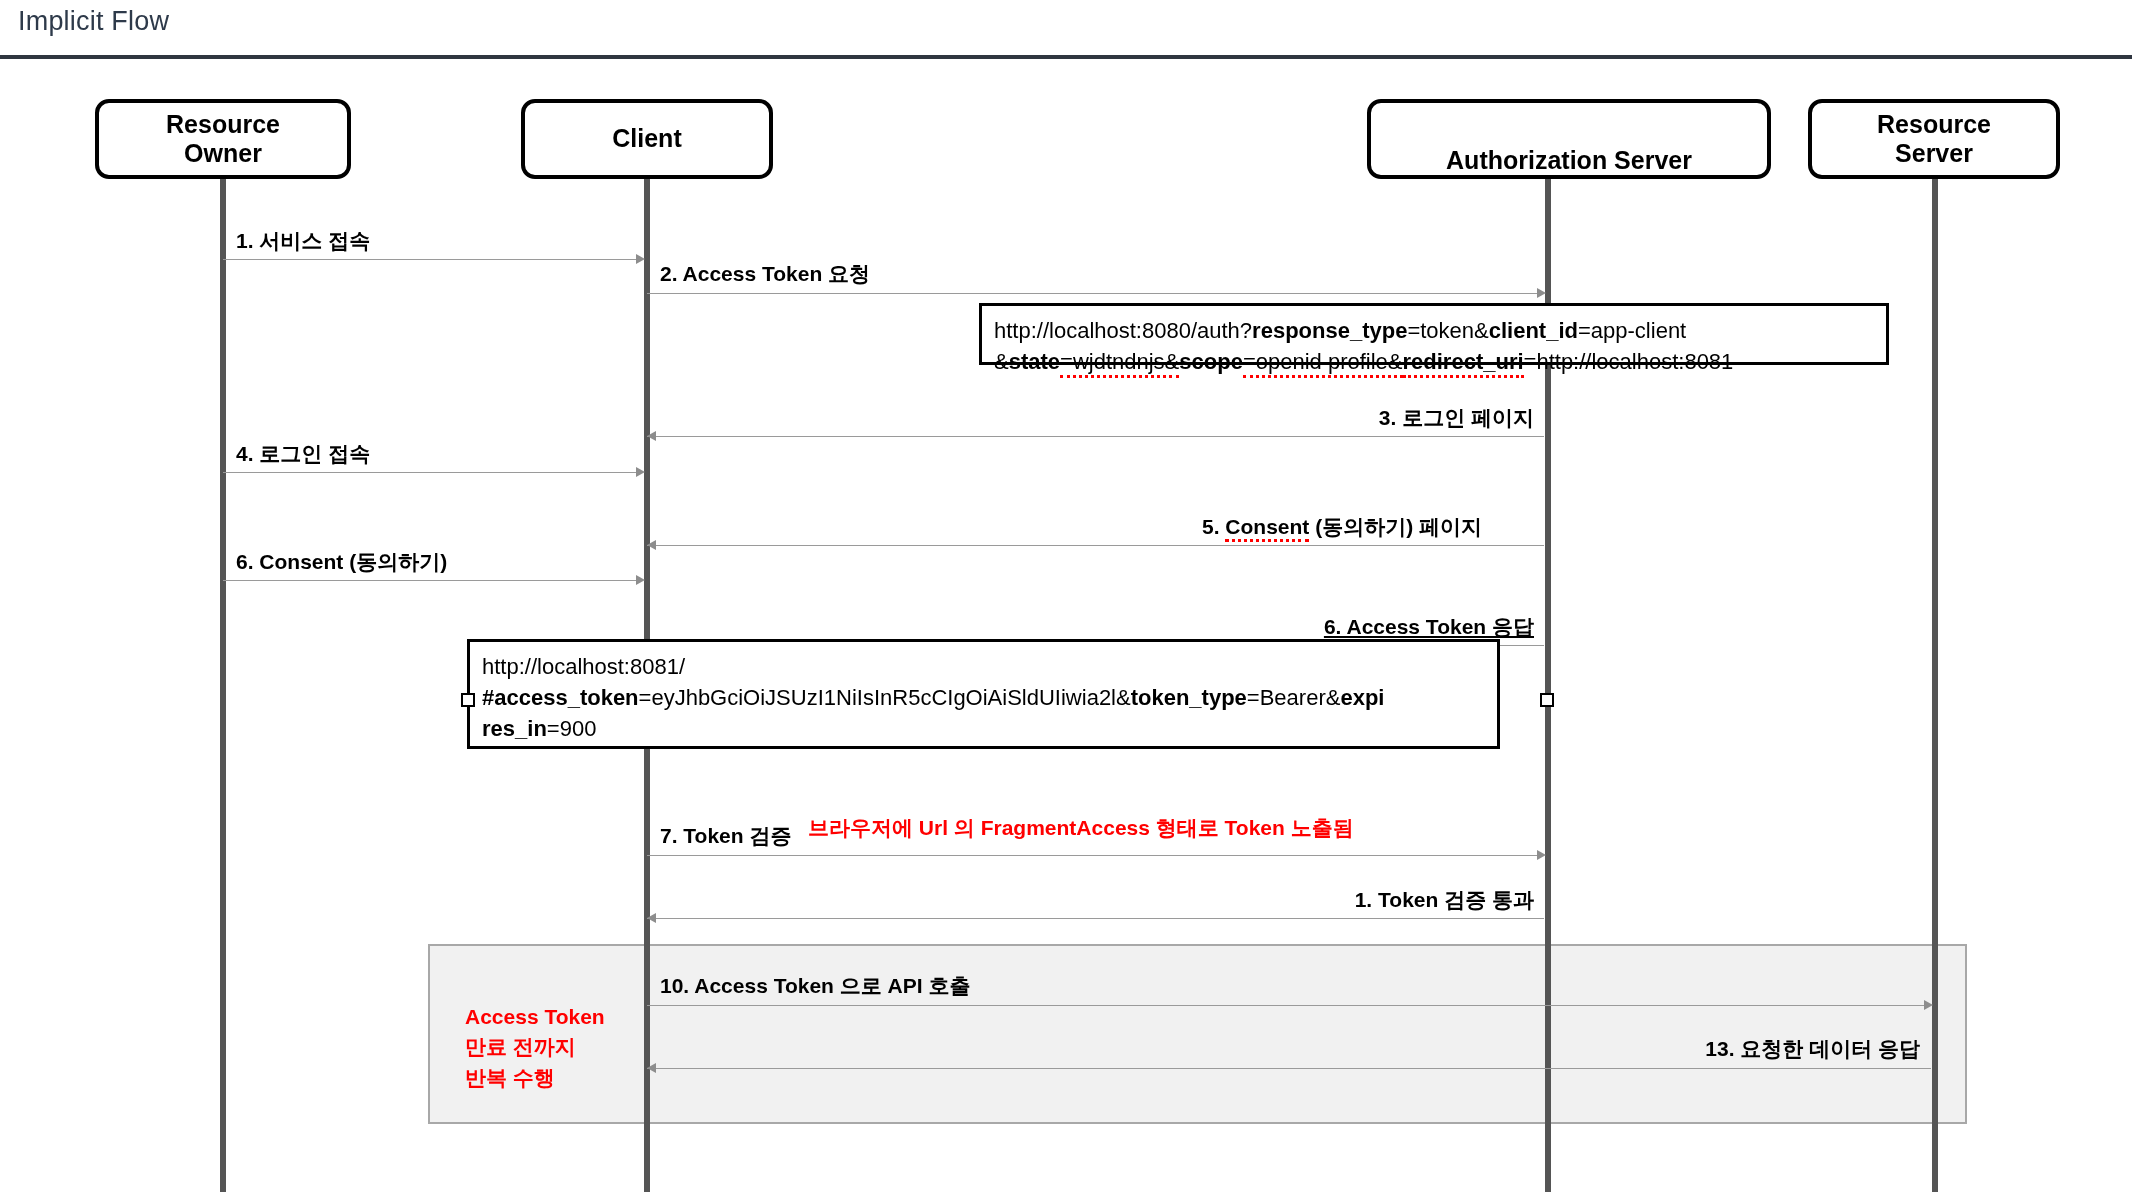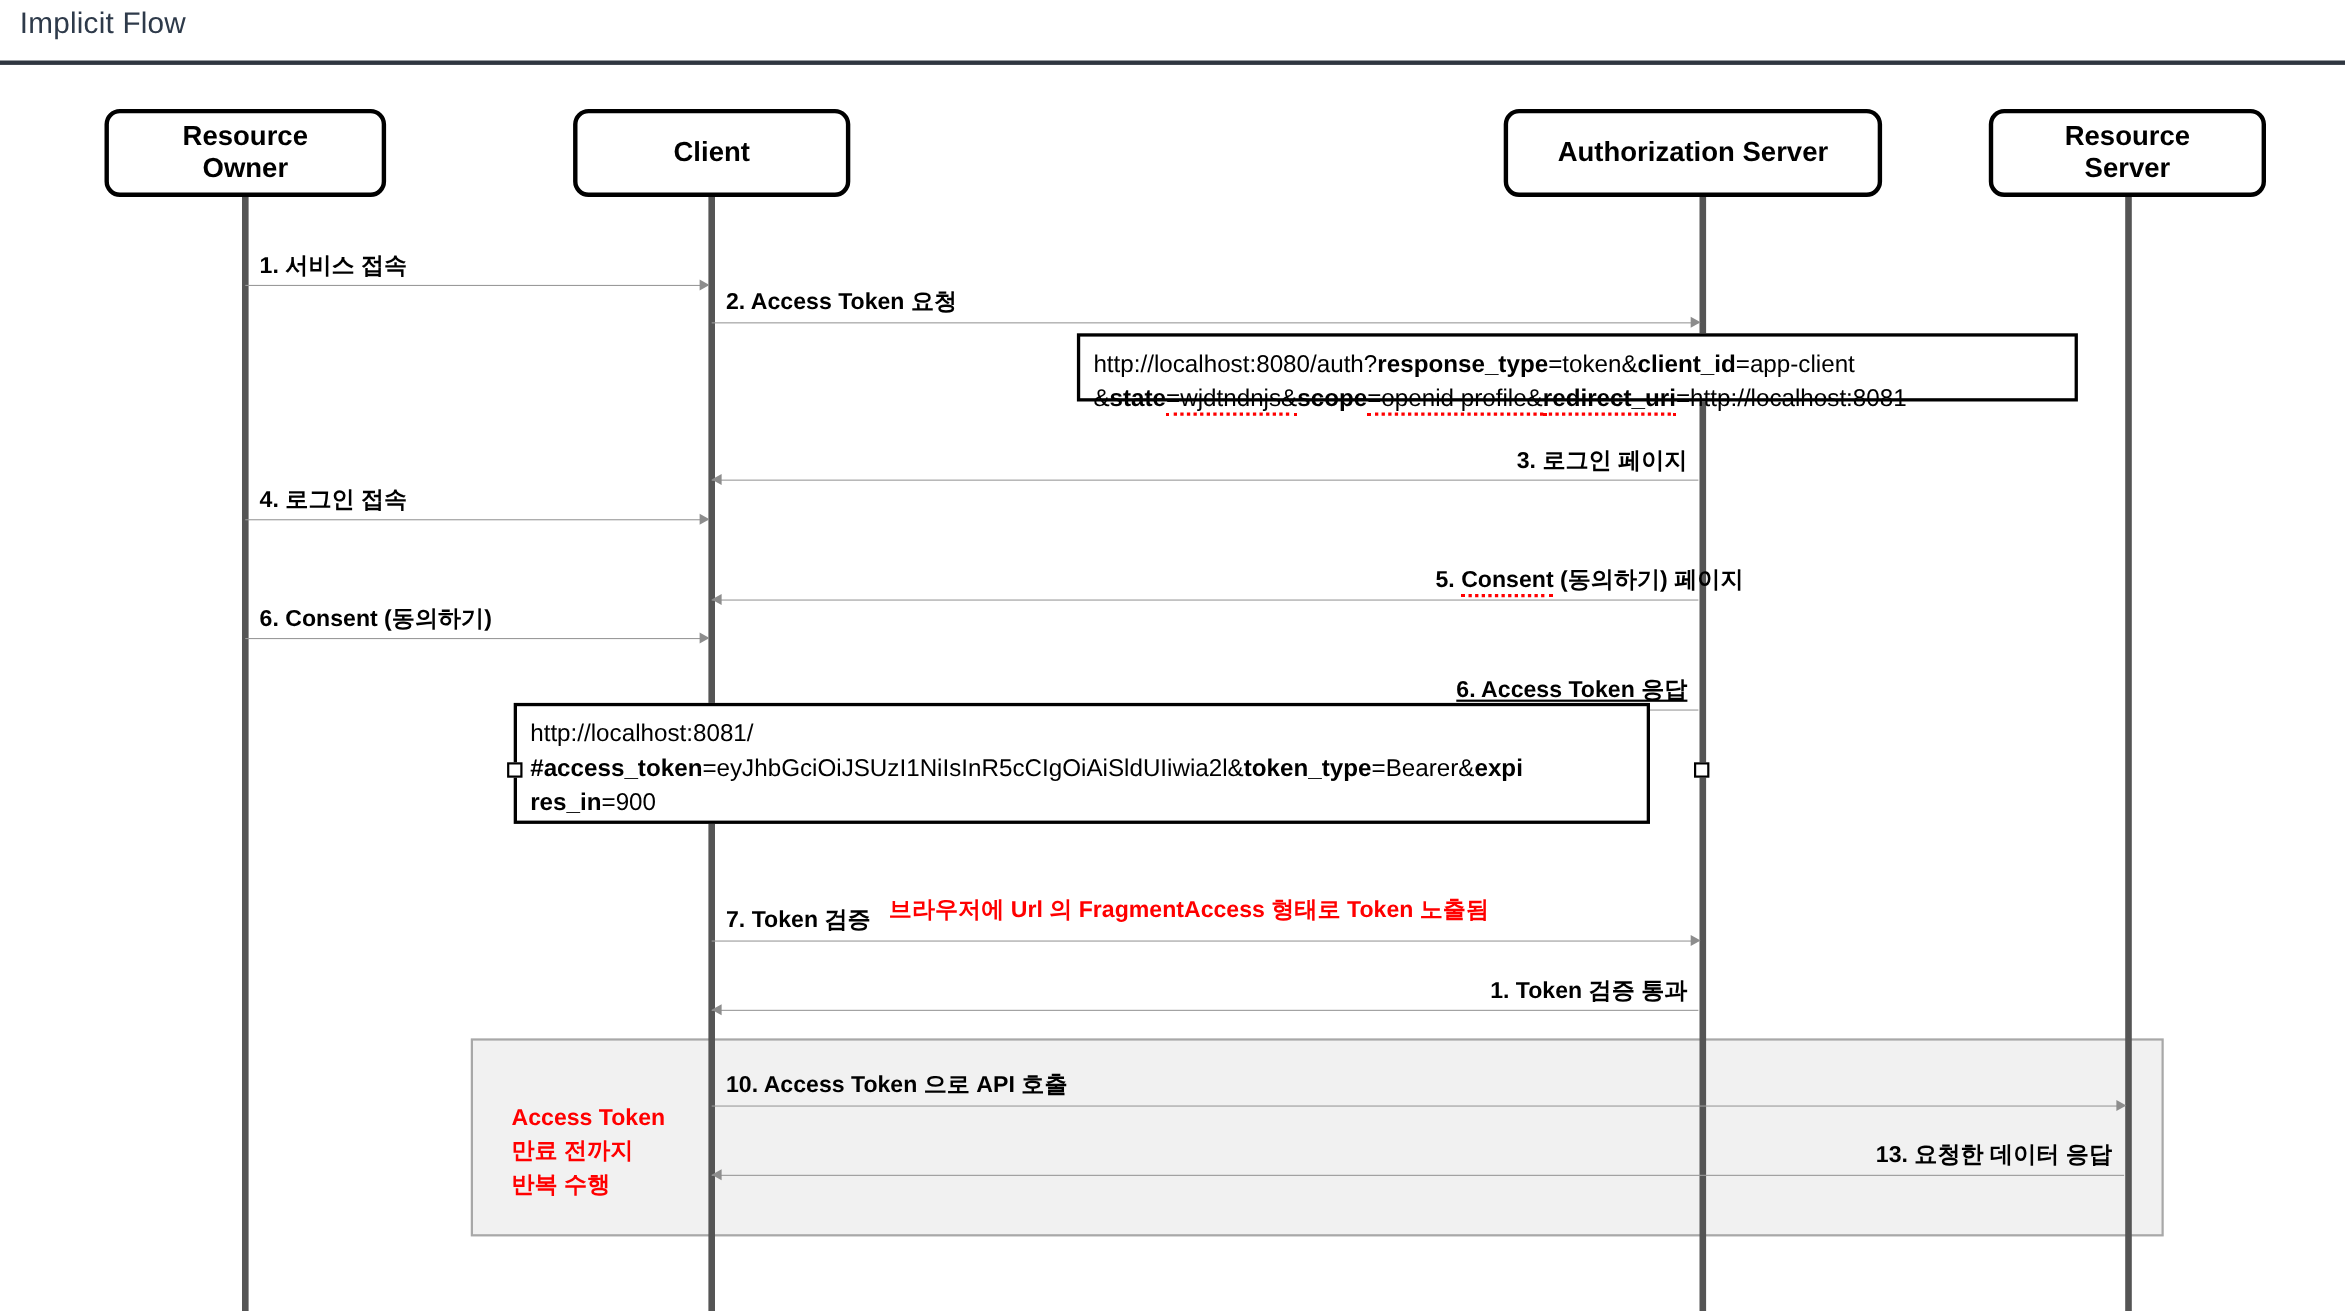--- a/index.html
+++ b/index.html
@@ -183,21 +183,21 @@
   <div class="lifeline" style="left:644px; top:118px; height:1015px;"></div>
   <div class="lifeline" style="left:1545px; top:118px; height:1015px;"></div>
   <div class="lifeline" style="left:1932px; top:118px; height:1015px;"></div>
 
   <div class="participant" style="left:95px; top:40px; width:256px; height:80px;">
     <span>Resource<br>Owner</span>
   </div>
   <div class="participant" style="left:521px; top:40px; width:252px; height:80px;">
     <span>Client</span>
   </div>
-  <div class="participant" style="left:1367px; top:40px; width:344px; height:80px;">
+  <div class="participant" style="left:1367px; top:40px; width:404px; height:80px;align-items:flex-end;">
     <span>Authorization Server</span>
   </div>
   <div class="participant" style="left:1808px; top:40px; width:252px; height:80px;">
     <span>Resource<br>Server</span>
   </div>
 
   <div class="msgline" style="left:223px; top:200px; width:420px;"></div>
   <div class="arrowhead arrow-right" style="left:636px; top:195px;"></div>
   <div class="msglabel" style="left:236px; top:168px;">1. 서비스 접속</div>
 
@@ -217,21 +217,21 @@
   <div class="msgline" style="left:647px; top:377px; width:897px;"></div>
   <div class="arrowhead arrow-left" style="left:647px; top:372px;"></div>
   <div class="msglabel right-align" style="left:1044px; top:345px; width:490px;">3. 로그인 페이지</div>
 
   <div class="msgline" style="left:223px; top:413px; width:420px;"></div>
   <div class="arrowhead arrow-right" style="left:636px; top:408px;"></div>
   <div class="msglabel" style="left:236px; top:381px;">4. 로그인 접속</div>
 
   <div class="msgline" style="left:647px; top:486px; width:897px;"></div>
   <div class="arrowhead arrow-left" style="left:647px; top:481px;"></div>
-  <div class="msglabel right-align" style="left:935px; top:454px; width:650px;"><span>5. </span><span class="spell">Consent</span><span> (동의하기) 페이지</span></div>
+  <div class="msglabel right-align" style="left:832px; top:454px; width:650px;"><span>5. </span><span class="spell">Consent</span><span> (동의하기) 페이지</span></div>
 
   <div class="msgline" style="left:223px; top:521px; width:420px;"></div>
   <div class="arrowhead arrow-right" style="left:636px; top:516px;"></div>
   <div class="msglabel" style="left:236px; top:489px;">6. Consent (동의하기)</div>
 
   <div class="msgline" style="left:647px; top:586px; width:897px;"></div>
   <div class="arrowhead arrow-left" style="left:647px; top:581px;"></div>
   <div class="msglabel right-align" style="left:1044px; top:554px; width:490px;text-decoration:underline;">6. Access Token 응답</div>
 
   <div class="anchor-sq" style="left:461px; top:634px;"></div>

